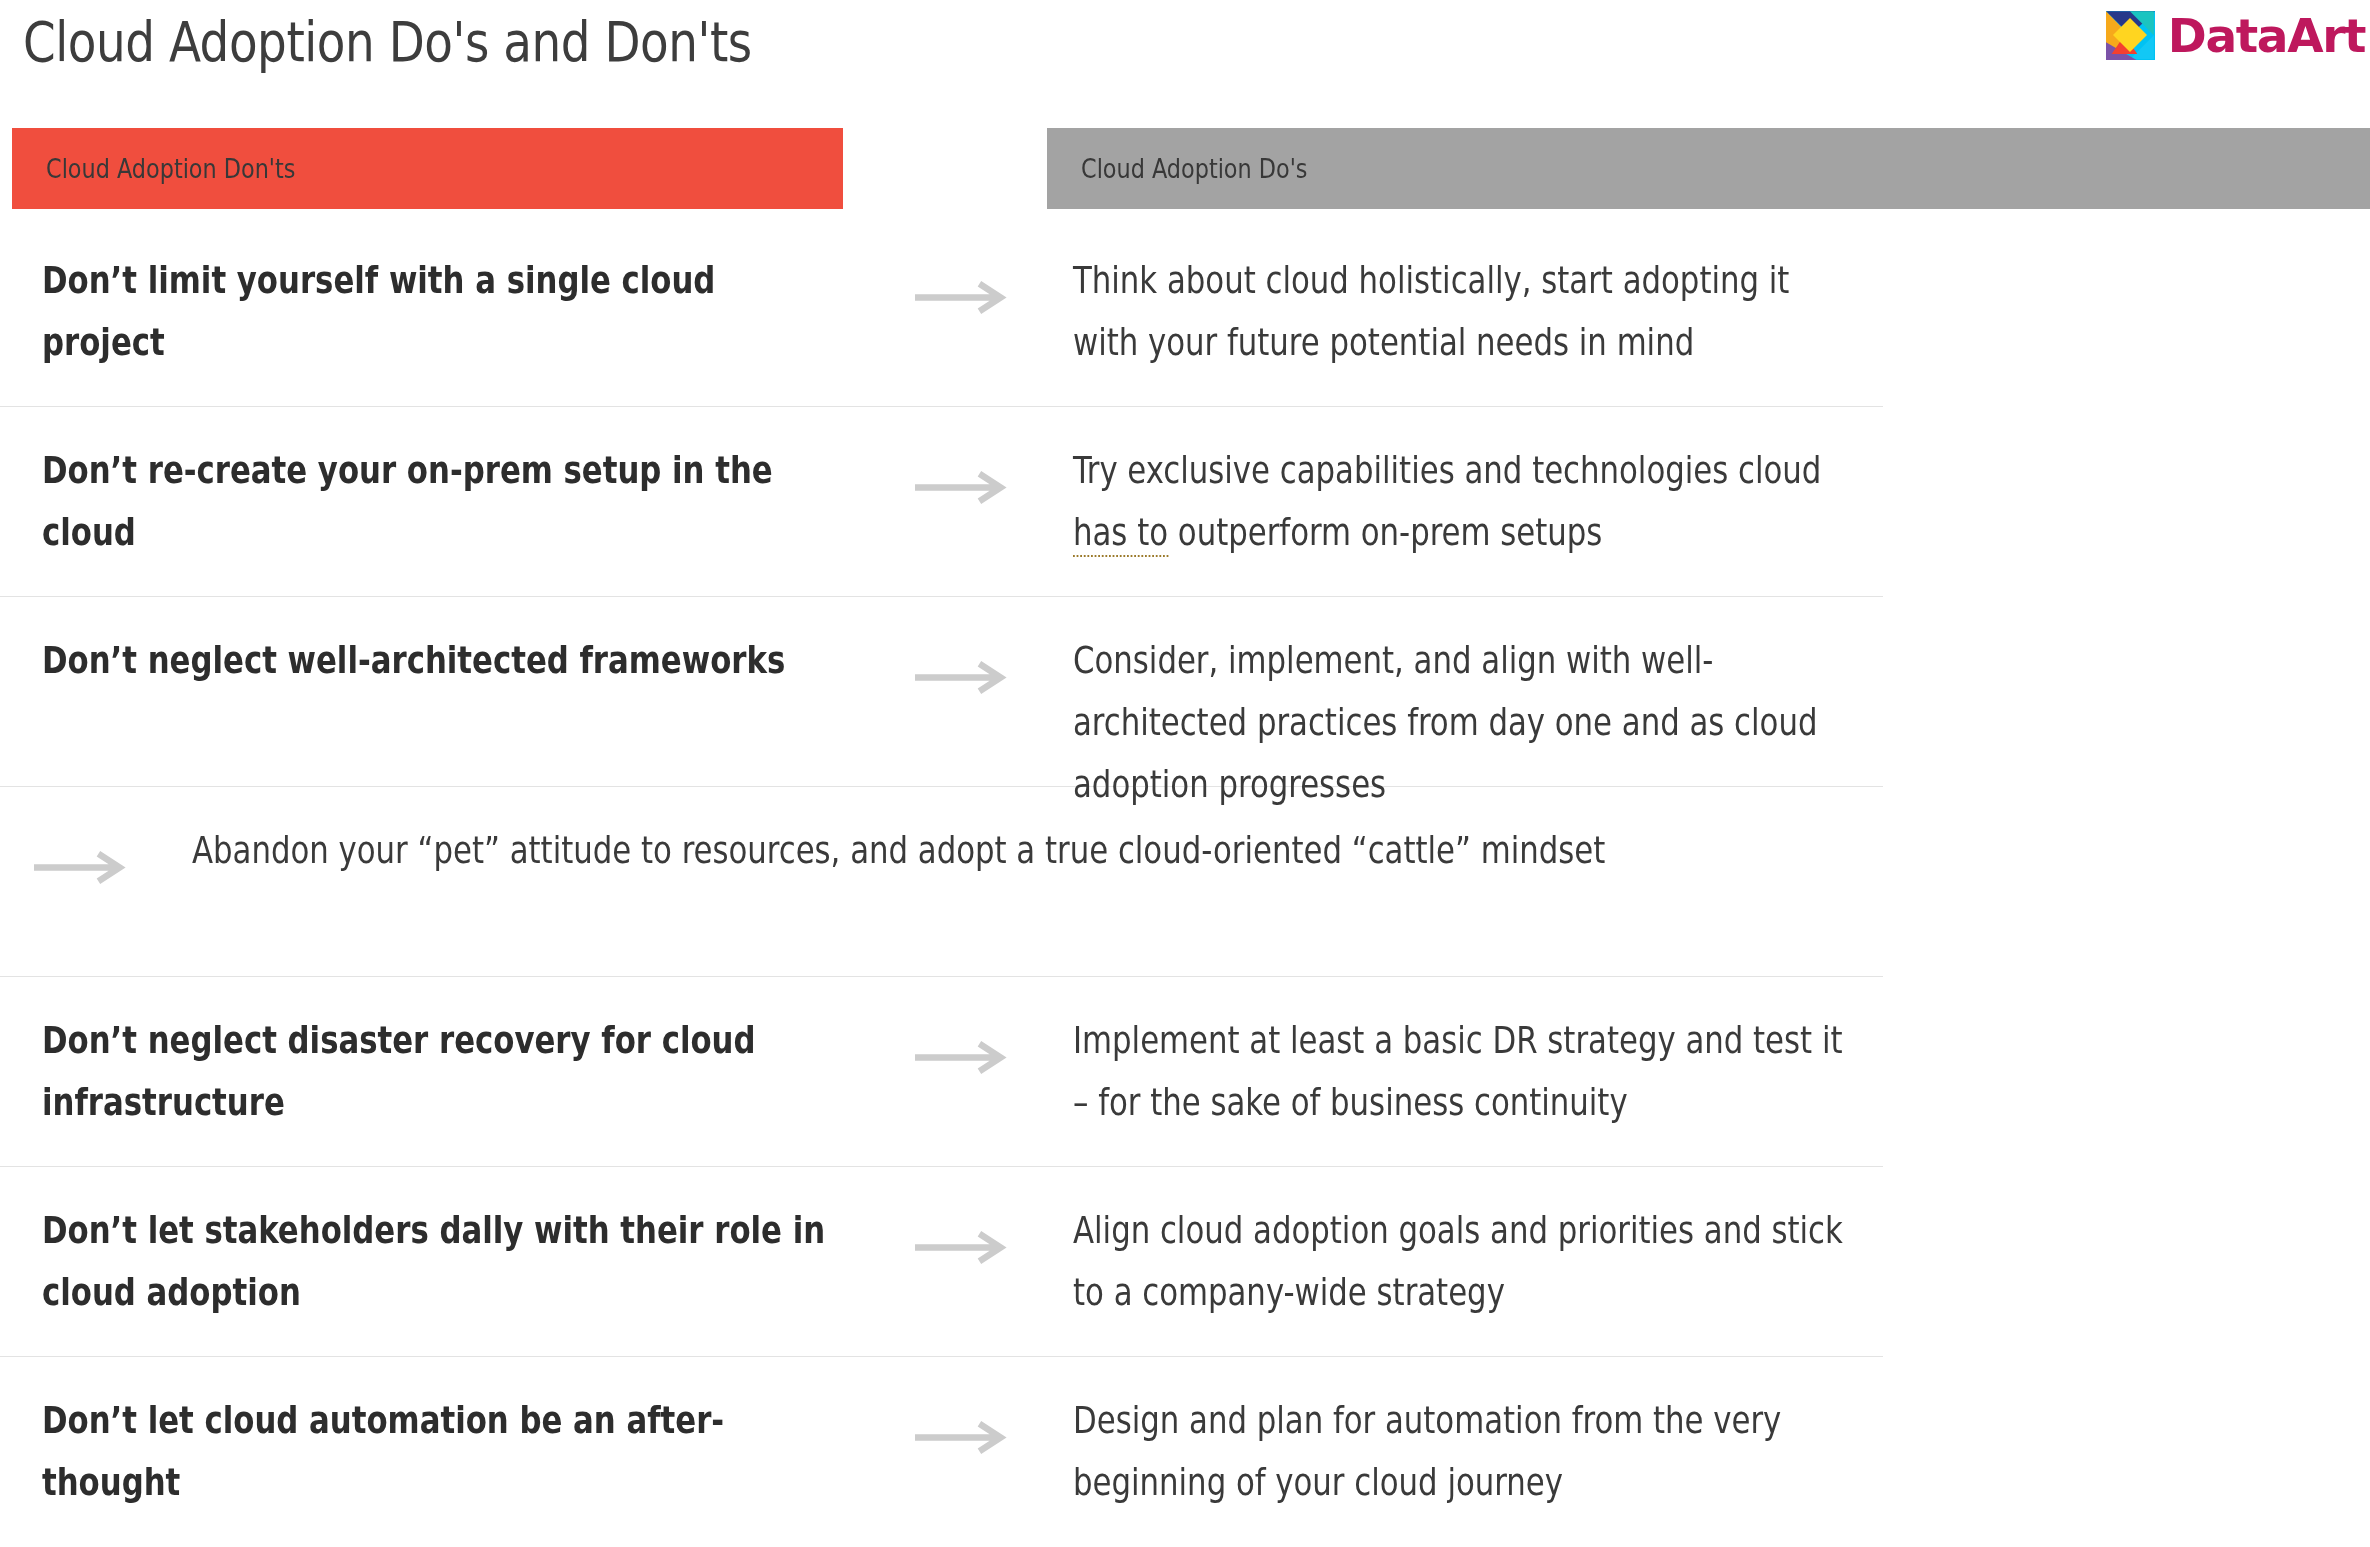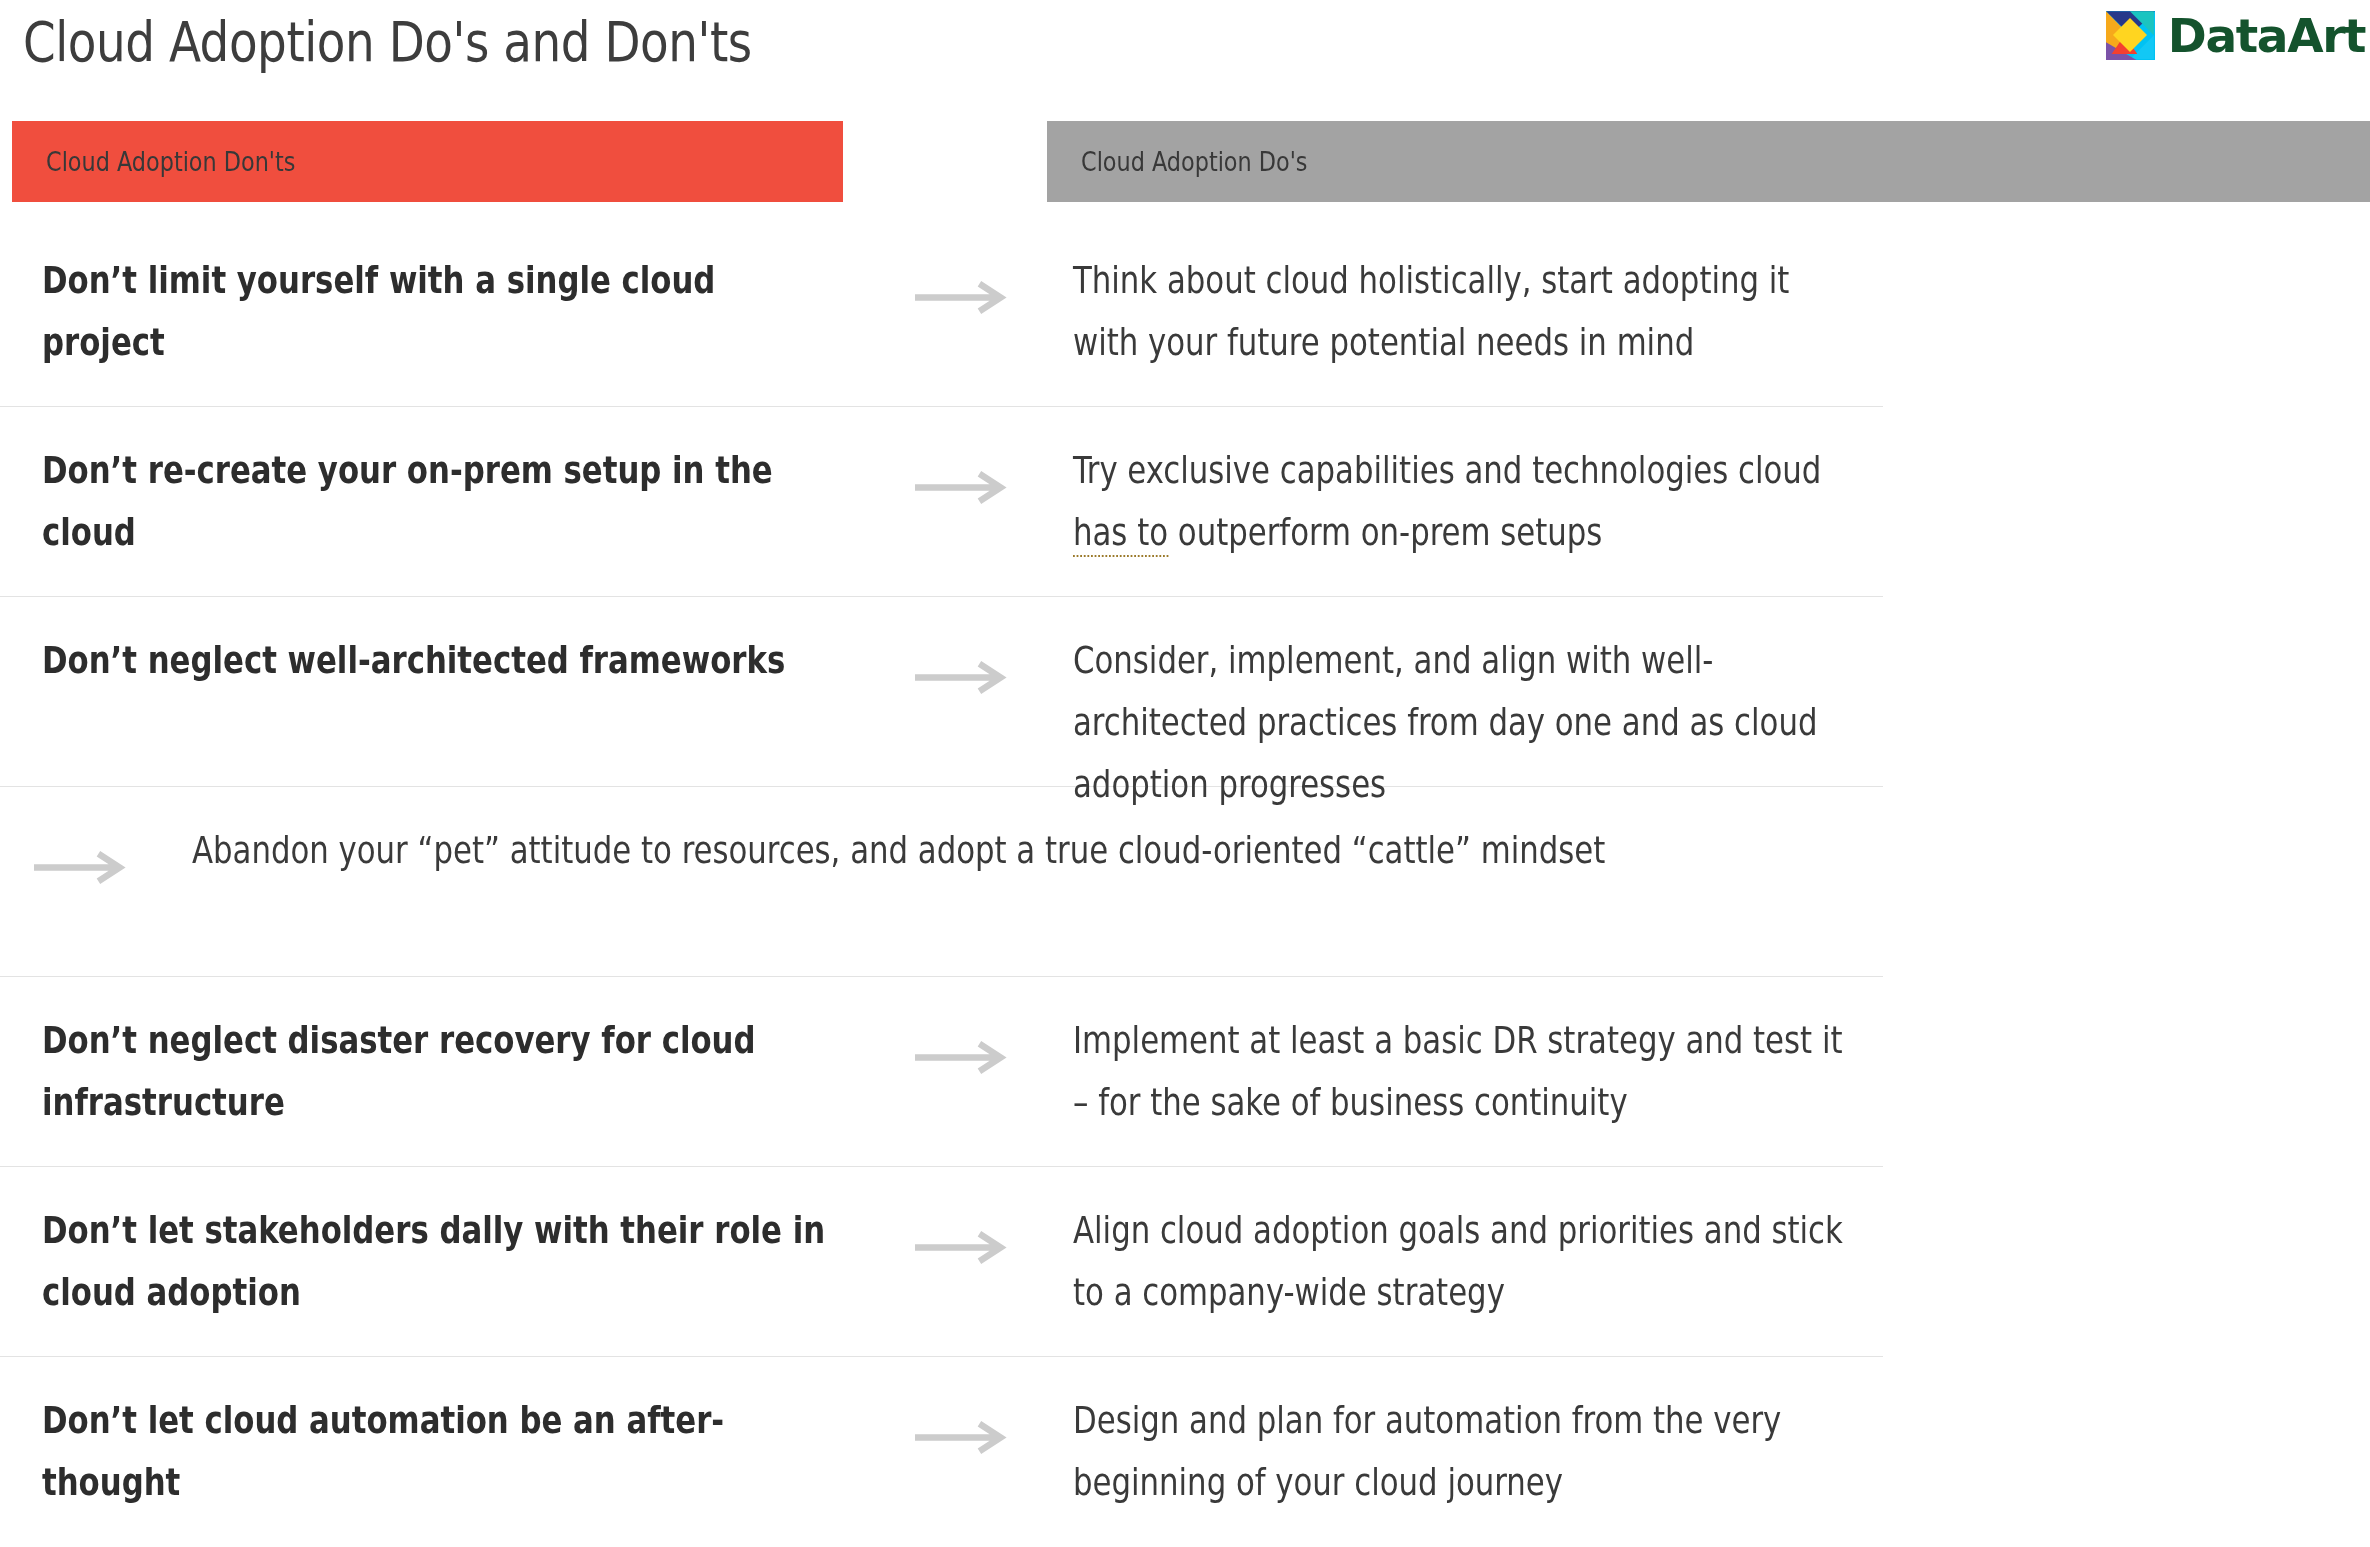--- a/index.html
+++ b/index.html
@@ -74,26 +74,26 @@
     clip-path:polygon(0 0,100% 100%,0 100%);
   }
   
   .bm-cyan{
     left:24px;top:24px;width:24px;height:24px;
     background:#12C8F5;
     clip-path:polygon(100% 0,100% 100%,0 100%);
   }
   .brand-name{
     font-family:"DejaVu Sans","Liberation Sans",sans-serif;
-    font-size:47px;font-weight:bold;color:#14532d;
+    font-size:47px;font-weight:bold;color:#be185d;
     letter-spacing:-1.4px;line-height:49px;
   }
 
   
-  .bars{position:absolute;left:0;top:121px;width:2370px;height:73px;border-radius:7px;}
+  .bars{position:absolute;left:0;top:128px;width:2370px;height:73px;border-radius:7px;}
   .bar{
     position:absolute;top:0;height:81px;
     display:flex;align-items:center;
   }
   .bar-dont{left:12px;width:831px;background:#F04E3E;}
   .bar-do{left:1047px;width:1323px;background:#2BC4B8;}
   .bar-label{
     font-family:"DejaVu Sans Condensed","Liberation Sans Narrow","Liberation Sans",sans-serif;
     font-stretch:condensed;
     font-size:27px;color:#383838;font-weight:400;

